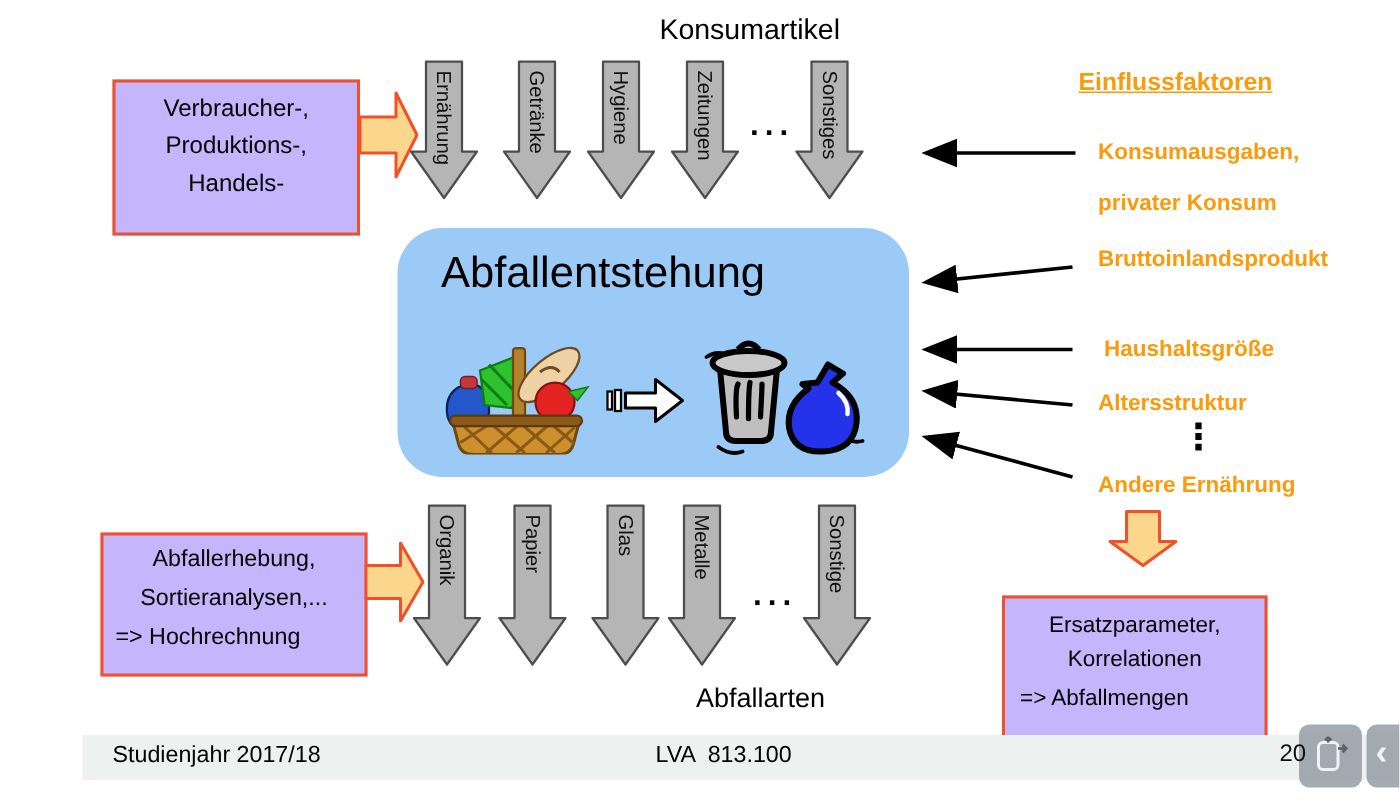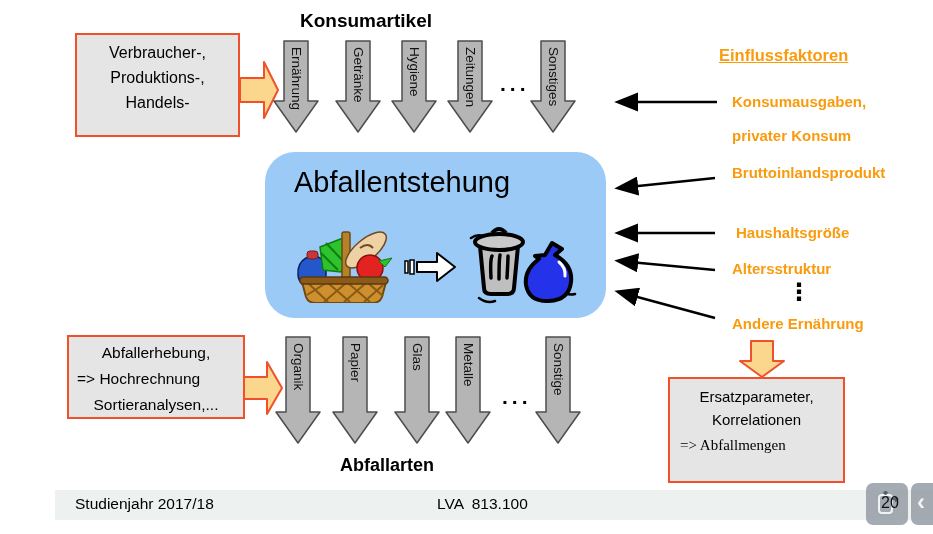--- a/index.html
+++ b/index.html
@@ -2,24 +2,24 @@
 <html><head>
 <meta charset="utf-8">
 <style>
   html,body{margin:0;padding:0;background:#fff;}
   .slide{position:relative;width:933px;height:534px;background:#ffffff;overflow:hidden;
          font-family:"Liberation Sans","DejaVu Sans",sans-serif;color:#000;}
 
   .abs{position:absolute;}
 
   
-  .sec-title{position:absolute;font-weight:bold;font-size:19px;text-align:left;color:#000;}
-
-  
-  .obox{position:absolute;background:#e5e5e5;border:2px solid #F0512A;text-align:center;color:#000;box-sizing:border-box;}
+  .sec-title{position:absolute;font-weight:normal;font-size:19px;text-align:right;color:#000;}
+
+  
+  .obox{position:absolute;background:#c4b5fd;border:2px solid #F0512A;text-align:center;color:#000;box-sizing:border-box;margin-top:20px;}
   .obox .bl{display:block;}
   .obox .ljust{text-align:left;}
 
   
   .garrow{position:absolute;width:46px;}
   .garrow svg{position:absolute;left:0;top:0;}
   .garrow-label{position:absolute;left:50%;top:7px;transform:translateX(-50%);
                 writing-mode:vertical-rl;text-orientation:mixed;
                 font-size:13.5px;color:#111;white-space:nowrap;}
 
@@ -34,21 +34,21 @@
   
   .inf-head{position:absolute;left:719px;top:46px;font-size:16.5px;font-weight:bold;
             color:#F99B0C;text-decoration:underline;text-align:right;}
   .inf-label{position:absolute;font-size:15px;font-weight:bold;color:#F99B0C;white-space:nowrap;}
   .vdots{position:absolute;left:787px;top:280px;font-size:24px;font-weight:bold;color:#000;line-height:24px;}
 
   
   .footer-bar{position:absolute;left:55px;top:490px;width:878px;height:30px;background:#EDF1EF;}
   .footer-text{position:absolute;font-size:15.5px;color:#000;}
   .footer-center{white-space:pre;}
-  .page-num{position:absolute;left:853px;top:494px;font-size:16px;color:#111;z-index:6;margin-left:28px;}
+  .page-num{position:absolute;left:853px;top:494px;font-size:16px;color:#111;z-index:6;}
   .nav-btn{position:absolute;top:483px;width:42px;height:42px;border-radius:7px;
            background:rgba(148,156,164,0.85);z-index:5;}
   .nav-chevron{position:absolute;left:6px;top:5px;font-size:24px;color:#F0F3F5;font-weight:bold;}
 </style>
 </head>
 <body>
 
 <div class="slide">
 
   <div class="sec-title" style="left:300px;top:10px;width:260px;">Konsumartikel</div>
@@ -153,27 +153,27 @@
   <div class="vdots">⋮</div>
   <div class="inf-label" style="left:732px;top:315px;">Andere Ernährung</div>
 
   <svg class="abs" style="left:739px;top:340px;" width="46" height="38">
     <polygon points="12,1 34,1 34,21 45,21 23,37 1,21 12,21" fill="#FBD78E" stroke="#F0512A" stroke-width="2" stroke-linejoin="round"></polygon>
   </svg>
 
   <div class="obox" style="left:668px;top:377px;width:177px;height:106px;font-size:15px;line-height:23px;padding-top:6px;">
     <span class="bl">Ersatzparameter,</span>
     <span class="bl">Korrelationen</span>
-    <span class="bl ljust" style="padding-left:10px;margin-top:3px;font-family:Liberation Serif, serif;">=&gt; Abfallmengen</span>
-  </div>
-
-  <div class="obox" style="left:67px;top:335px;width:178px;height:84px;font-size:15.5px;line-height:26px;padding-top:3px;">
+    <span class="bl ljust" style="padding-left:10px;margin-top:3px;">=&gt; Abfallmengen</span>
+  </div>
+
+  <div class="obox" style="left:67px;top:335px;width:178px;height:96px;font-size:15.5px;line-height:26px;padding-top:3px;">
     <span class="bl">Abfallerhebung,</span>
+    <span class="bl">Sortieranalysen,...</span>
     <span class="bl ljust" style="padding-left:8px;">=&gt; Hochrechnung</span>
-    <span class="bl">Sortieranalysen,...</span>
   </div>
 
   <svg class="abs" style="left:243px;top:361px;" width="40" height="54">
     <polygon points="1,16 24,16 24,1 39,27 24,53 24,38 1,38" fill="#FBD78E" stroke="#F0512A" stroke-width="2" stroke-linejoin="round"></polygon>
   </svg>
 
   <div class="garrow" style="left:275px;top:336px;height:108px;">
     <svg width="46" height="108">
         <polygon points="11,1 35,1 35,76 45,76 23,107 1,76 11,76" fill="#B5B5B5" stroke="#4D4D4D" stroke-width="1.5" stroke-linejoin="round"></polygon>
       </svg>

